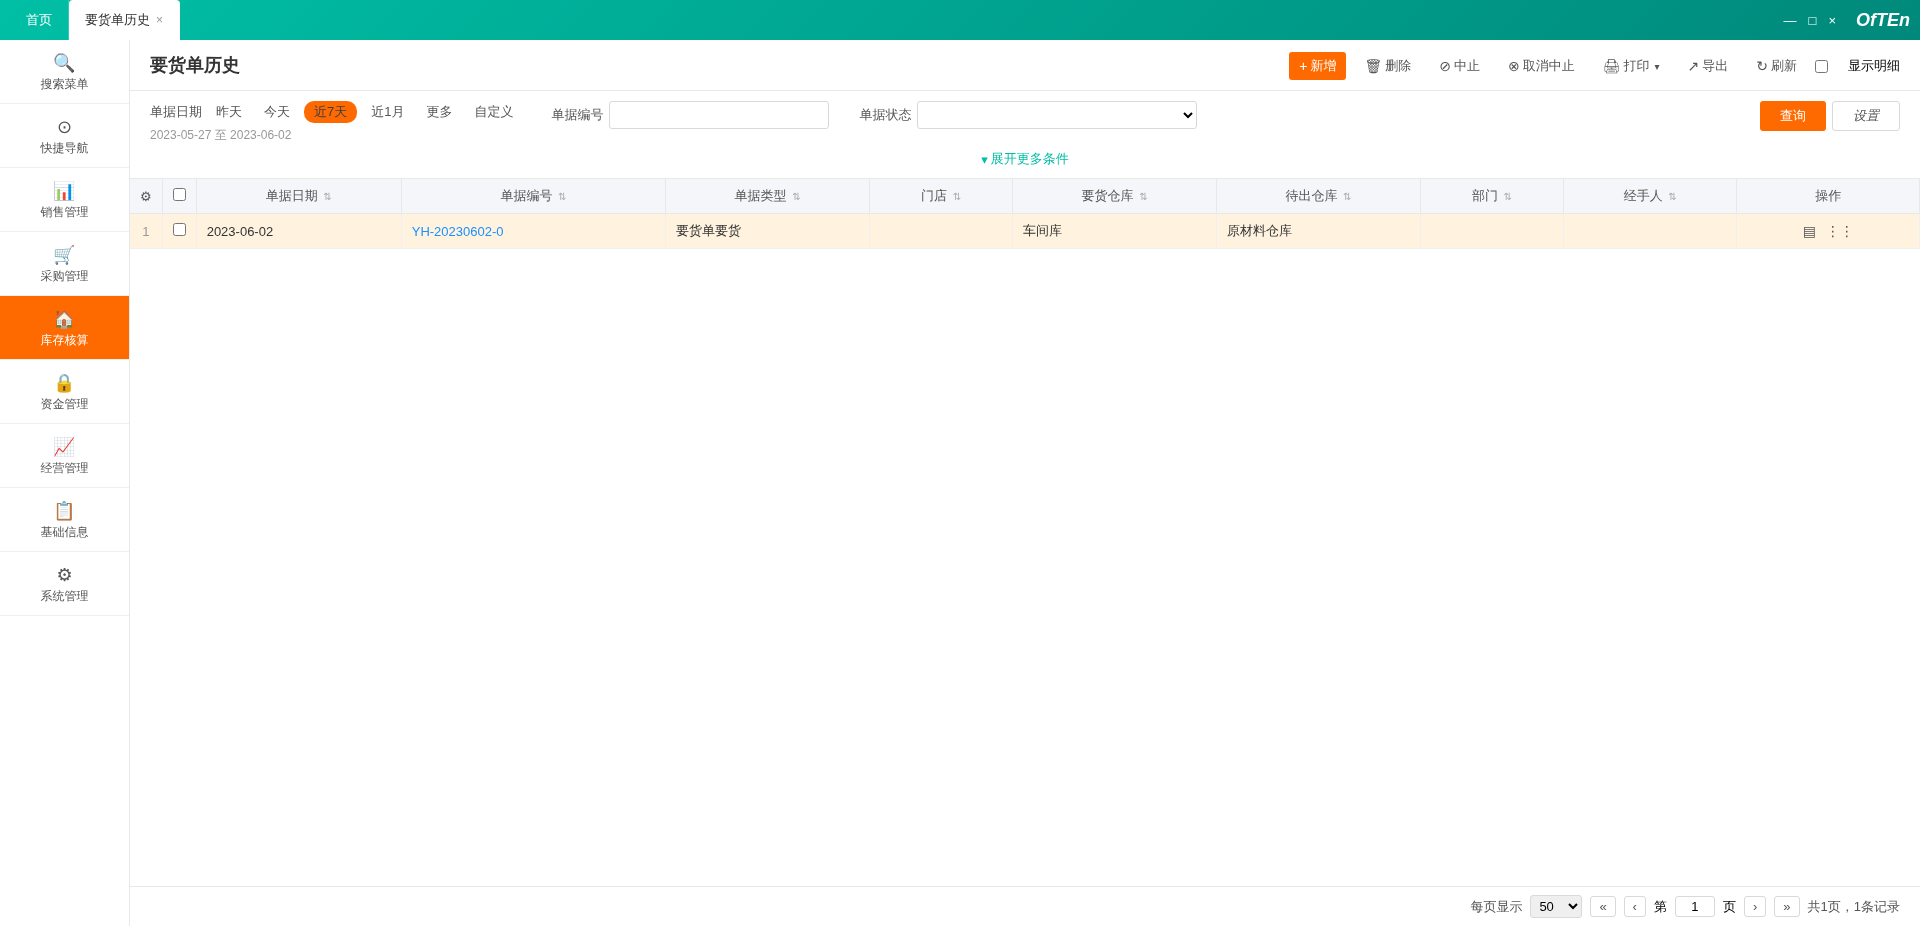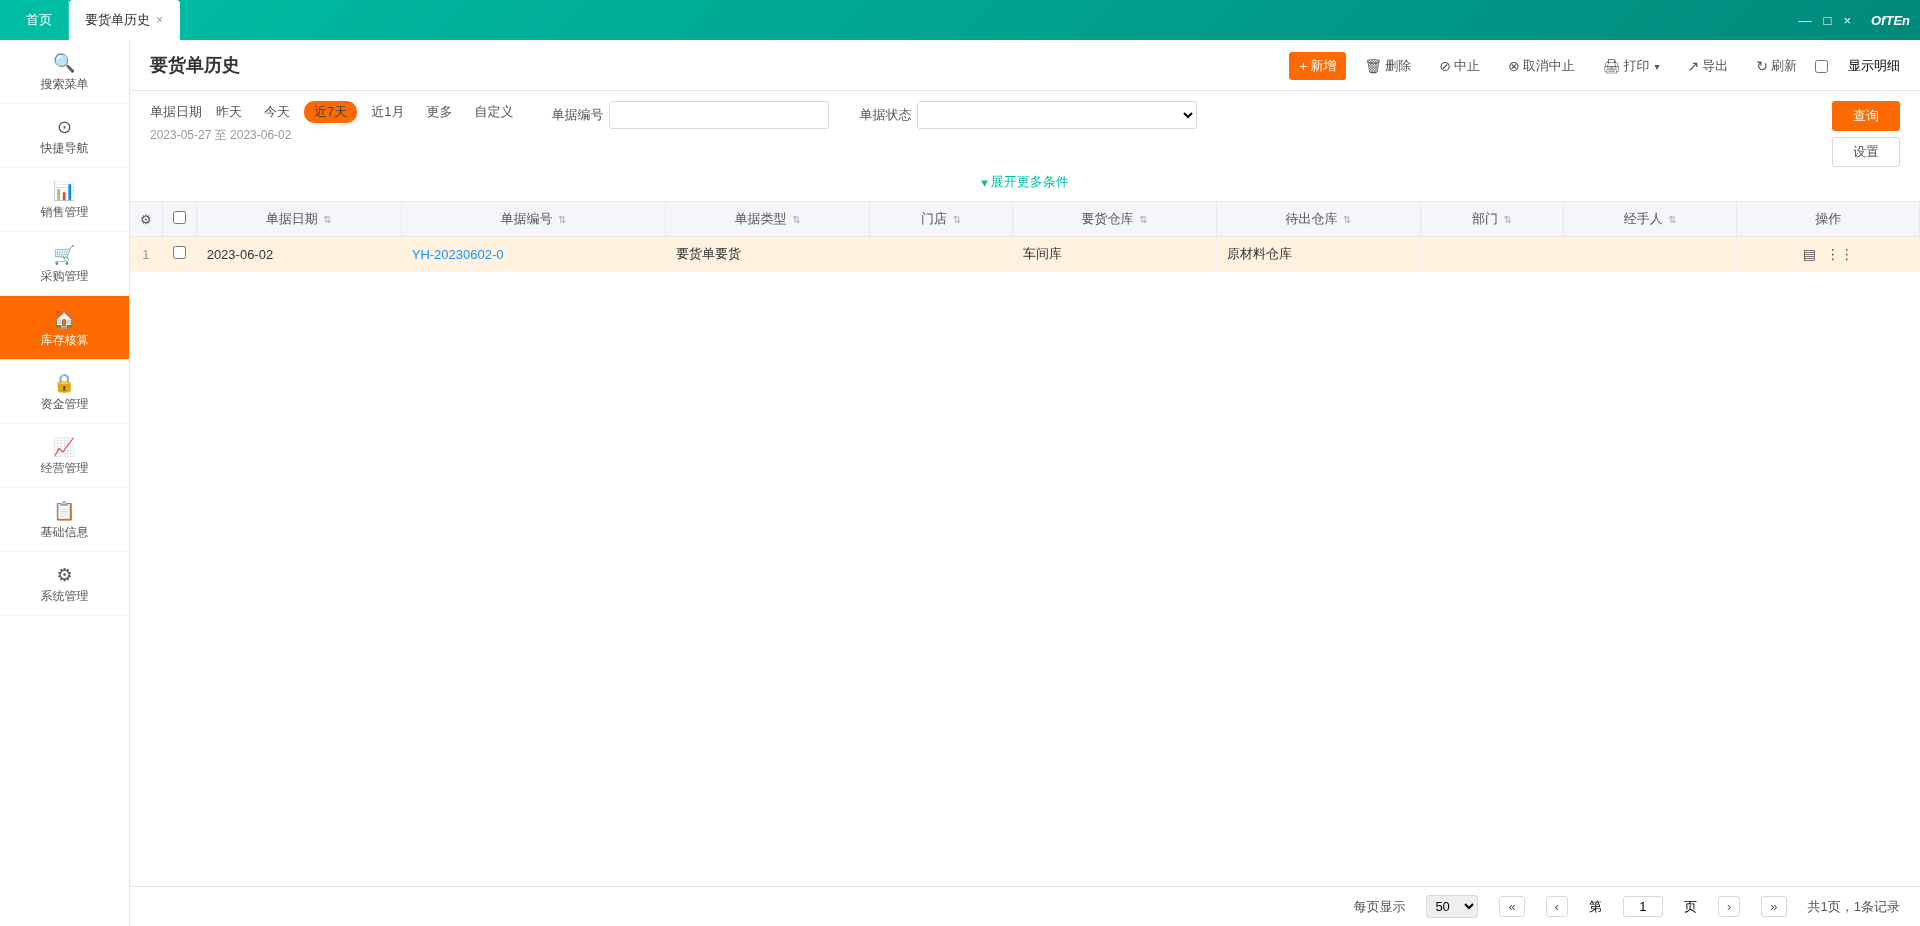--- a/index.html
+++ b/index.html
@@ -39,21 +39,21 @@
       margin-left: auto;
       display: flex;
       align-items: center;
       gap: 12px;
       color: #fff;
       font-size: 13px;
     }
     .top-bar-right span { cursor: pointer; }
     .brand-text {
       margin-left: 8px;
-      font-size: 13px;
+      font-size: 18px;
       color: #fff;
       font-style: italic;
       font-weight: bold;
     }
 
     
     .main-layout {
       display: flex;
       flex: 1;
       overflow: hidden;
@@ -197,21 +197,21 @@
       gap: 3px;
       color: #00bfa5;
       cursor: pointer;
       font-size: 13px;
       border: none;
       background: none;
       margin: 6px auto 0 auto;
     }
     .action-btns {
       display: flex;
-      flex-direction: column;
+      flex-direction: row;
       gap: 6px;
       margin-left: auto;
     }
     .btn-query {
       background: #ff6a00;
       color: #fff;
       border: none;
       border-radius: 3px;
       padding: 6px 20px;
       cursor: pointer;
@@ -219,20 +219,21 @@
     }
     .btn-settings {
       background: #fff;
       color: #555;
       border: 1px solid #d9d9d9;
       border-radius: 3px;
       padding: 5px 20px;
       cursor: pointer;
       font-size: 13px;
       text-align: center;
+      font-style: italic;
     }
 
     
     .table-area {
       flex: 1;
       overflow: auto;
       background: #fff;
       margin: 0;
     }
     table {
@@ -282,21 +283,21 @@
     .footer-label { color: #555; font-size: 13px; }
 
     
     .pagination {
       background: #fff;
       border-top: 1px solid #e8e8e8;
       padding: 8px 20px;
       display: flex;
       align-items: center;
       justify-content: flex-end;
-      gap: 21px;
+      gap: 8px;
       flex-shrink: 0;
     }
     .pagination-label { color: #555; }
     .page-size-select {
       border: 1px solid #d9d9d9;
       border-radius: 3px;
       padding: 2px 4px;
       font-size: 13px;
       outline: none;
     }

